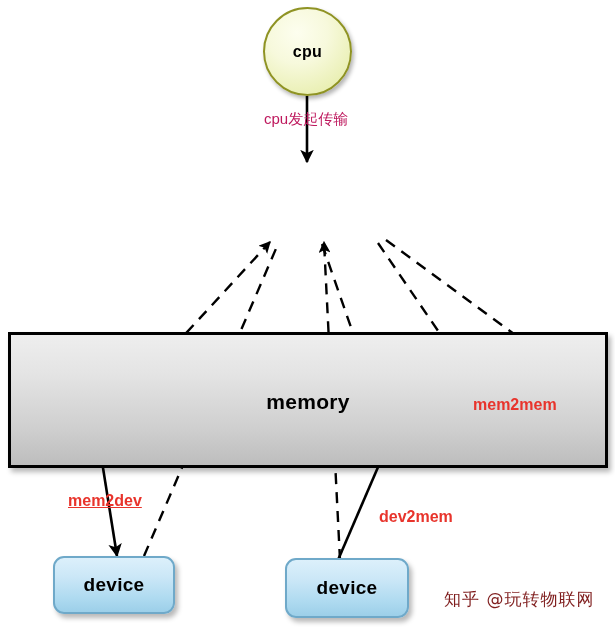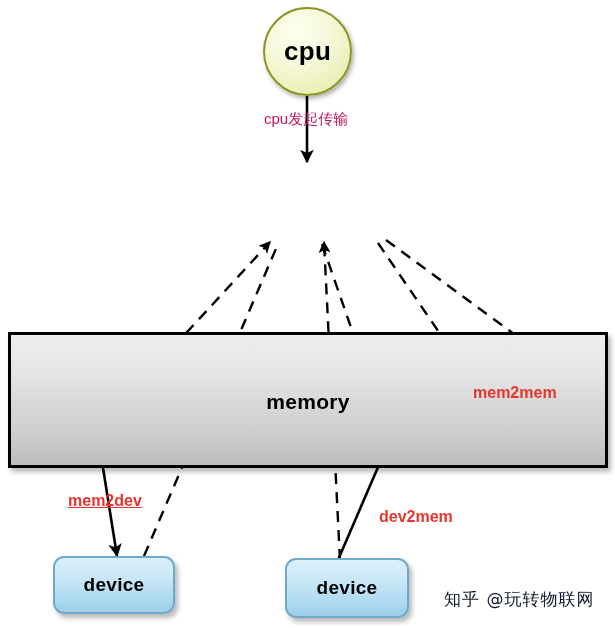--- a/index.html
+++ b/index.html
@@ -33,21 +33,21 @@
     border-radius: 50%;
     border: 2px solid #8f9324;
     background: radial-gradient(circle at 38% 28%, #fdfeef 0%, #f7f9dc 38%, #e9efb2 80%, #dfe79f 100%);
     box-shadow: 2px 3px 4px rgba(0,0,0,0.30);
     box-sizing: border-box;
     display: flex;
     align-items: center;
     justify-content: center;
   }
   .cpu-label {
-    font-size: 26px;
+    font-size: 16px;
     font-weight: bold;
     color: #000000;
     letter-spacing: 0.3px;
   }
 
   
   .edma-node {
     position: absolute;
     left: 226px;
     top: 164px;
@@ -128,29 +128,29 @@
   .flow-label {
     position: absolute;
     color: #e8342c;
     font-size: 16px;
     font-weight: bold;
     white-space: nowrap;
     font-family: "Liberation Sans", "DejaVu Sans", sans-serif;
   }
   .label-mem2dev { left: 68px;  top: 492px; text-decoration: underline; }
   .label-dev2mem { left: 337px; top: 508px; margin-left: 42px; }
-  .label-mem2mem { left: 473px; top: 384px; }
+  .label-mem2mem { left: 473px; top: 396px; }
 
   
   .watermark {
     position: absolute;
     left: 444px;
     top: 588px;
     font-size: 17px;
-    color: #0f172a;
+    color: #7f1d1d;
     letter-spacing: 1px;
     white-space: nowrap;
     font-family: "DejaVu Sans", sans-serif;
     user-select: none;
     text-align: right;
   }
 </style>
 </head>
 <body>
 

